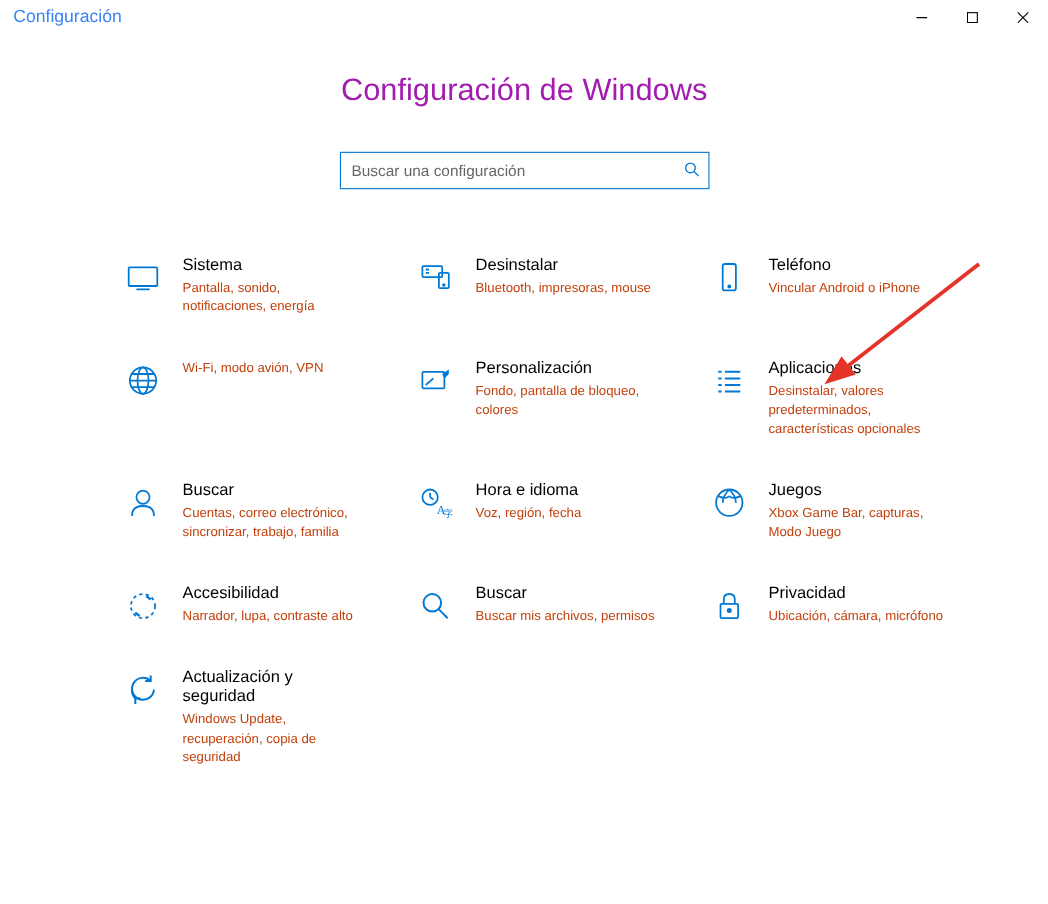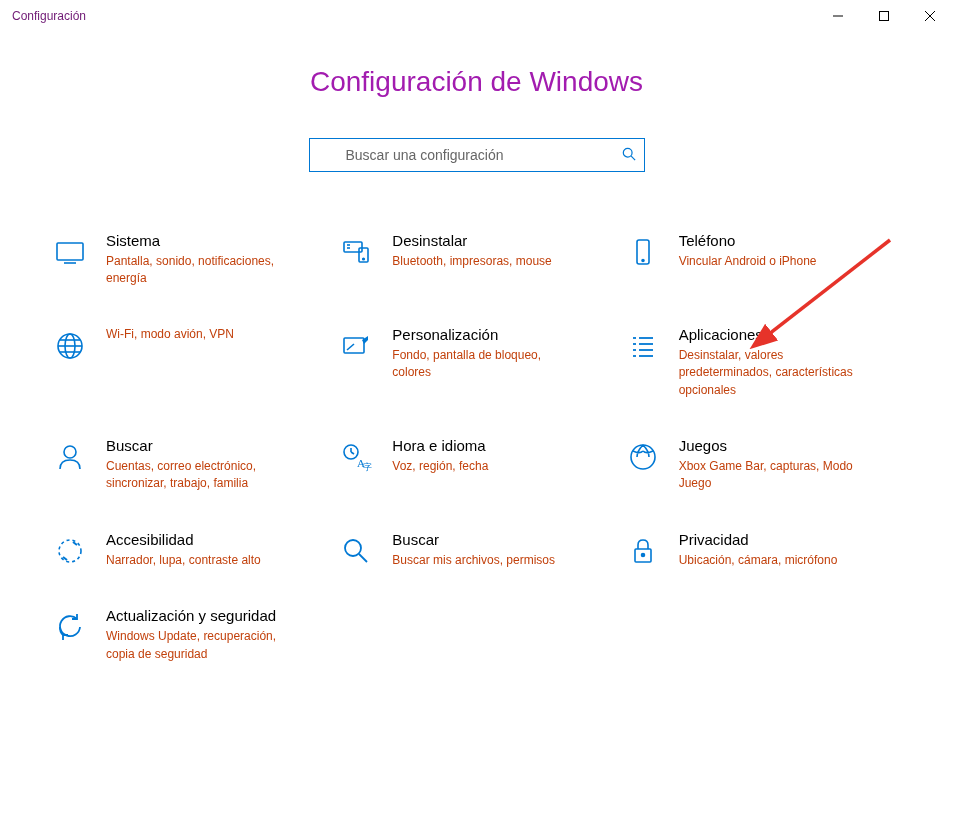--- a/index.html
+++ b/index.html
@@ -13,22 +13,22 @@
   position: relative;
 }
 .titlebar {
   display: flex;
   align-items: center;
   justify-content: space-between;
   height: 32px;
   padding-left: 12px;
 }
 .titlebar-title {
-  font-size: 12px;
-  color: #701a75;
+  font-size: 16px;
+  color: #3b82f6;
 }
 .window-controls {
   display: flex;
 }
 .window-btn {
   width: 46px;
   height: 32px;
   display: flex;
   align-items: center;
   justify-content: center;
@@ -55,33 +55,32 @@
   padding: 0 8px 0 10px;
   position: relative;
 }
 .search-input {
   flex: 1;
   border: none;
   outline: none;
   font-size: 14px;
   color: #0c4a6e;
   background: transparent;
-  margin-left: 26px;
 }
 .search-input::placeholder { color: #666; }
 .search-icon {
   color: #0078d4;
   font-size: 14px;
 }
 .grid {
   display: grid;
   grid-template-columns: repeat(3, 1fr);
   column-gap: 20px;
   row-gap: 48px;
-  padding: 60px 80px 0 52px;
+  padding: 60px 80px 0 112px;
   gap: 38px;
 }
 .category {
   display: flex;
   align-items: flex-start;
   gap: 18px;
   cursor: pointer;
 }
 .cat-icon {
   width: 36px;

